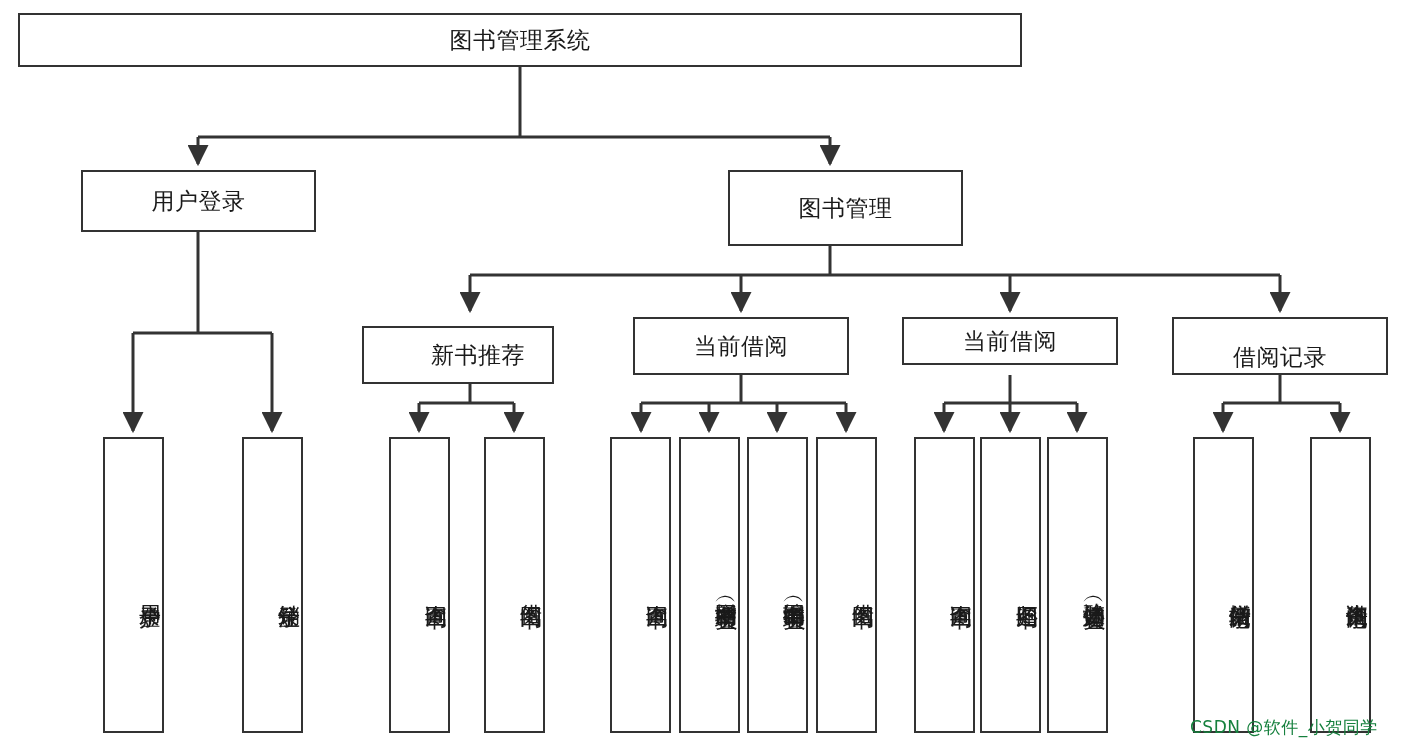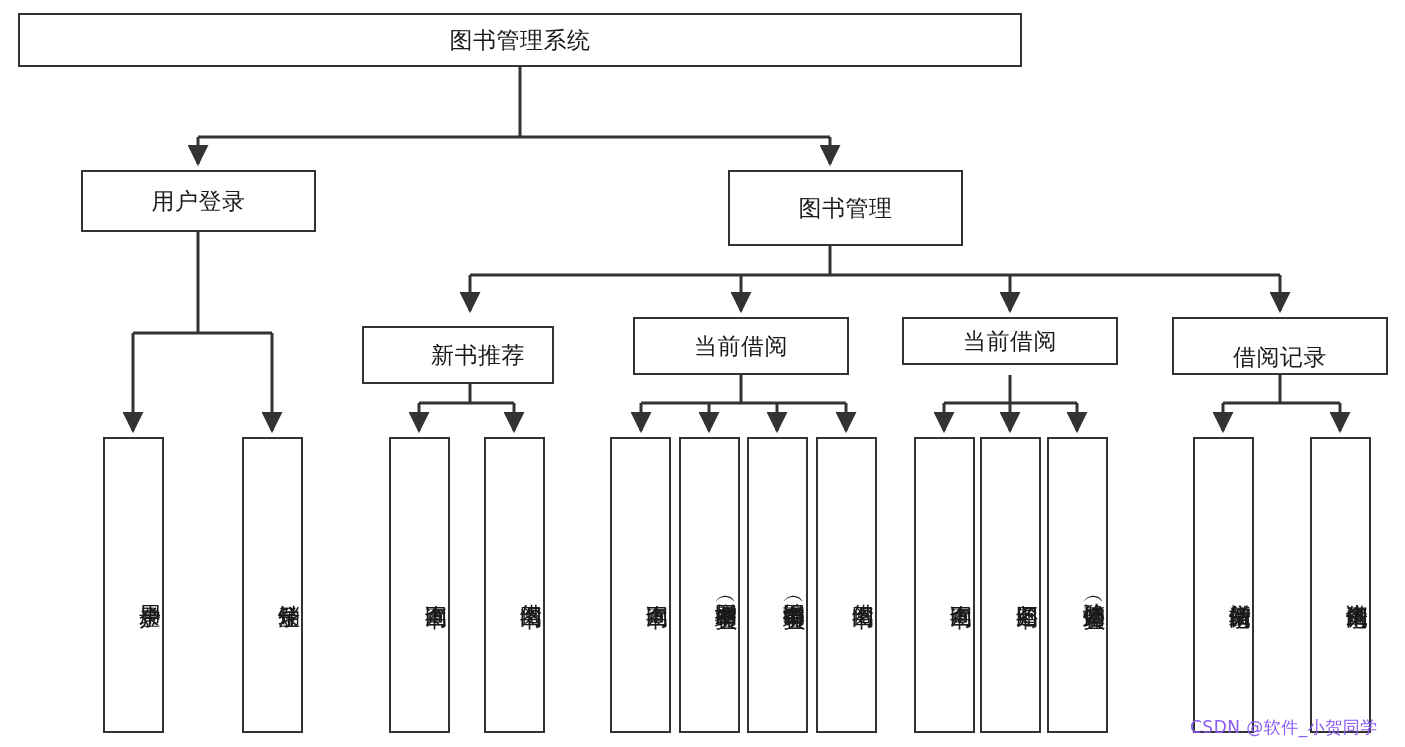--- a/index.html
+++ b/index.html
@@ -51,21 +51,21 @@
   }
   .node.vert span {
     writing-mode: vertical-rl;
     text-orientation: upright;
     display: block;
     white-space: nowrap;
   }
   .watermark {
     position: absolute;
     font-size: 17px;
-    color: #8b5cf6;
+    color: #15803d;
     white-space: nowrap;
     letter-spacing: 0.5px;
   }
 </style>
 </head>
 <body>
 
 <div id="canvas">
 
   <svg class="wires" viewBox="0 0 1405 747" xmlns="http://www.w3.org/2000/svg">

